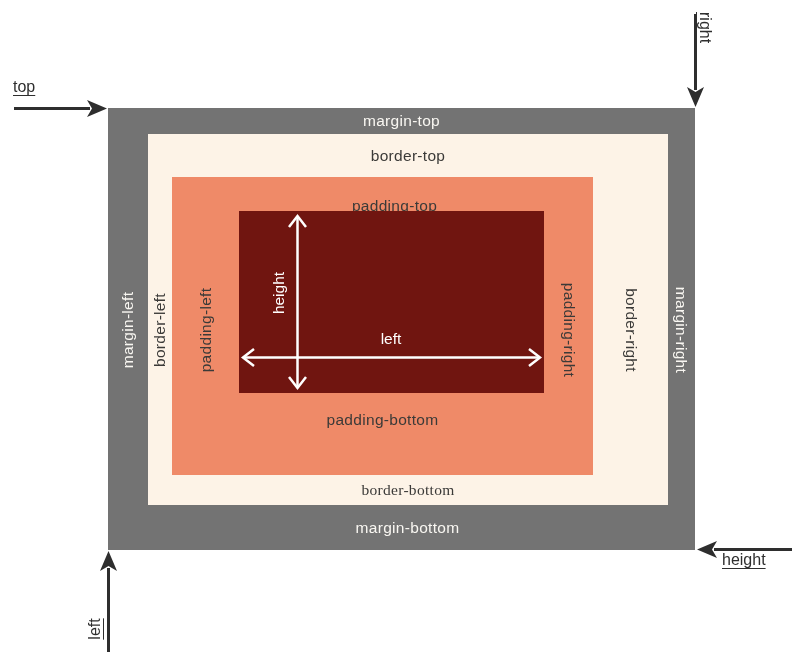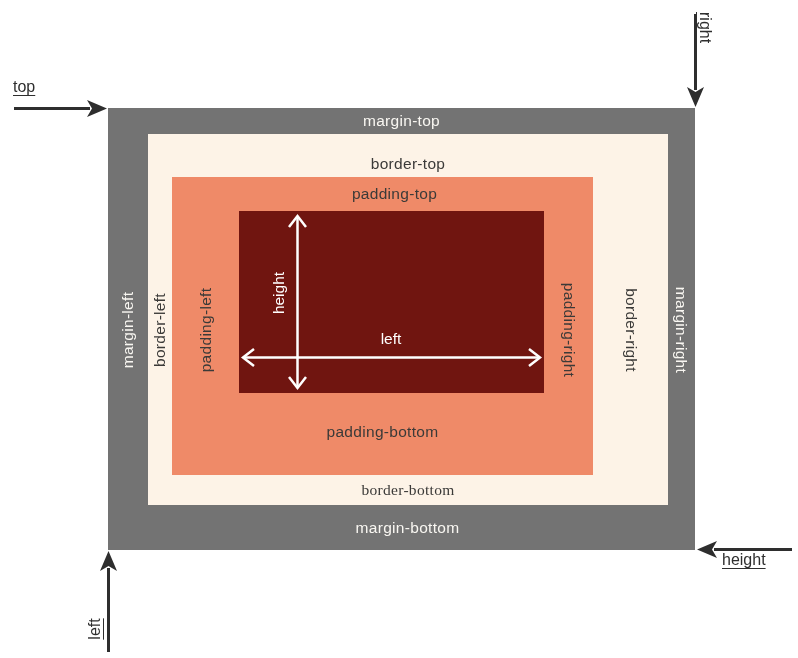--- a/index.html
+++ b/index.html
@@ -12,24 +12,24 @@
   .margin-box{left:108px;top:108px;width:587px;height:442px;background:#737373;}
   .border-box{left:40px;top:26px;width:520px;height:371px;background:#fdf3e7;}
   .padding-box{left:24px;top:43px;width:421px;height:298px;background:#ef8a68;}
   .content-box{left:67px;top:34px;width:305px;height:182px;background:#701510;}
 
   .hband{position:absolute;left:0;right:0;text-align:center;font-size:15.5px;letter-spacing:.3px;}
   .light{color:#f9f7f2;}
   .dark{color:#3b3a38;}
   .mt{top:0;height:26px;line-height:26px;}
   .mb{bottom:0;height:45px;line-height:45px;margin-left:12px;}
-  .bt{top:0;height:43px;line-height:43px;margin-top:8px;}
+  .bt{top:0;height:43px;line-height:43px;}
   .bb{bottom:0;height:30px;line-height:30px;font-family:Liberation Serif, serif;}
-  .pt{top:0;height:18px;line-height:34px;padding-left:24px;}
-  .pb{bottom:0;height:82px;line-height:78px;}
+  .pt{top:12px;height:18px;line-height:34px;padding-left:24px;}
+  .pb{bottom:12px;height:82px;line-height:78px;}
 
   .vlabel{position:absolute;white-space:nowrap;font-size:15.5px;letter-spacing:.3px;
     transform:translate(-50%,-50%) rotate(-90deg);}
   .vlabel.cw{transform:translate(-50%,-50%) rotate(90deg);}
 
   .dim-label{position:absolute;color:#ffffff;font-size:15.5px;white-space:nowrap;}
   .height-label{left:40px;top:82px;transform:translate(-50%,-50%) rotate(-90deg);}
   .width-label{left:152px;top:128px;transform:translate(-50%,-50%);}
 
   .offset-label{position:absolute;font-size:16px;color:#2e2e2e;

